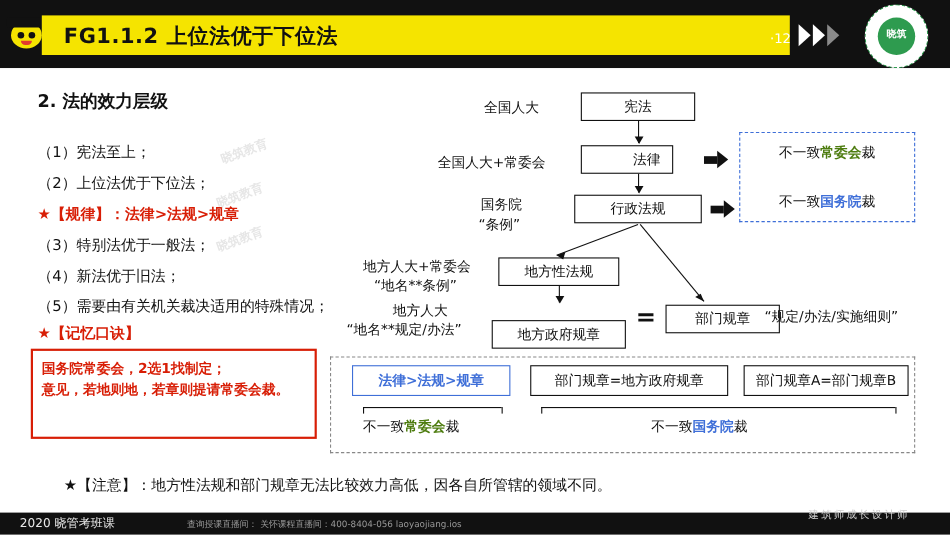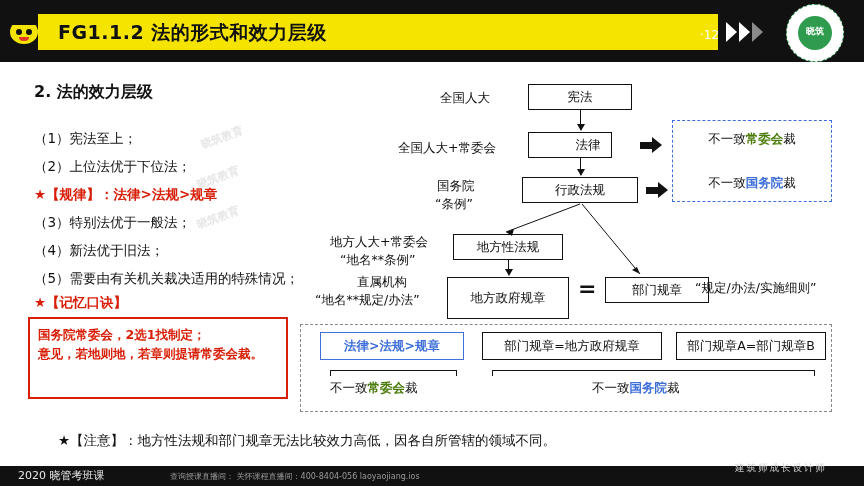--- a/index.html
+++ b/index.html
@@ -178,21 +178,21 @@
 
 <div class="header">
   <div class="header-mascot">
     <div class="mascot-face"></div>
     <div class="mascot-hat"></div>
     <div class="mascot-eye l"></div>
     <div class="mascot-eye r"></div>
     <div class="mascot-mouth"></div>
   </div>
   <div class="header-yellow"></div>
-  <div class="header-title">FG1.1.2  法的形式和效力层级</div>
+  <div class="header-title">FG1.1.2  上位法优于下位法</div>
   <div class="page-num">·12</div>
   <div class="chevrons">
     <div class="chev"></div>
       <div class="chev"></div>
       <div class="chev dim"></div>
   </div>
   <div class="logo-burst">
     <div class="logo-inner">晓筑</div>
   </div>
 </div>
@@ -216,28 +216,28 @@
 
   <div class="note">★【注意】：地方性法规和部门规章无法比较效力高低，因各自所管辖的领域不同。</div>
 
   <div class="plain" style="left:440px; top:28px;">全国人大</div>
   <div class="plain" style="left:398px; top:78px;">全国人大+常委会</div>
   <div class="plain" style="left:437px; top:116px;">国务院</div>
   <div class="plain" style="left:435px; top:134px;">“条例”</div>
 
   <div class="plain" style="left:330px; top:172px;">地方人大+常委会</div>
   <div class="plain" style="left:340px; top:190px;">“地名**条例”</div>
-  <div class="plain" style="left:357px; top:212px;">直属机构</div>
+  <div class="plain" style="left:357px; top:212px;">地方人大</div>
   <div class="plain" style="left:315px; top:230px;">“地名**规定/办法”</div>
 
   <div class="node" style="left:528px; top:22px;  width:104px; height:26px;">宪法</div>
   <div class="node" style="left:528px; top:70px;  width:84px; height:26px;padding-left:36px;">法律</div>
   <div class="node" style="left:522px; top:115px; width:116px; height:26px;">行政法规</div>
   <div class="node" style="left:453px; top:172px; width:110px; height:26px;text-align:right;">地方性法规</div>
-  <div class="node" style="left:447px; top:215px; width:122px; height:42px;">地方政府规章</div>
+  <div class="node" style="left:447px; top:229px; width:122px; height:26px;">地方政府规章</div>
   <div class="node" style="left:605px; top:215px; width:104px; height:26px;">部门规章</div>
 
   <div class="eqsign" style="left:578px; top:214px;">=</div>
 
   <div class="arrow-v" style="left:580px; top:48px; height:20px;"></div>
   <div class="arrow-v" style="left:580px; top:96px; height:17px;"></div>
 
   <svg style="position:absolute; left:440px; top:140px; width:220px; height:80px;">
     <line x1="140" y1="2" x2="66" y2="30" stroke="#111" stroke-width="1"></line>
     <polygon points="66,30 74,27 72,34" fill="#111"></polygon>

